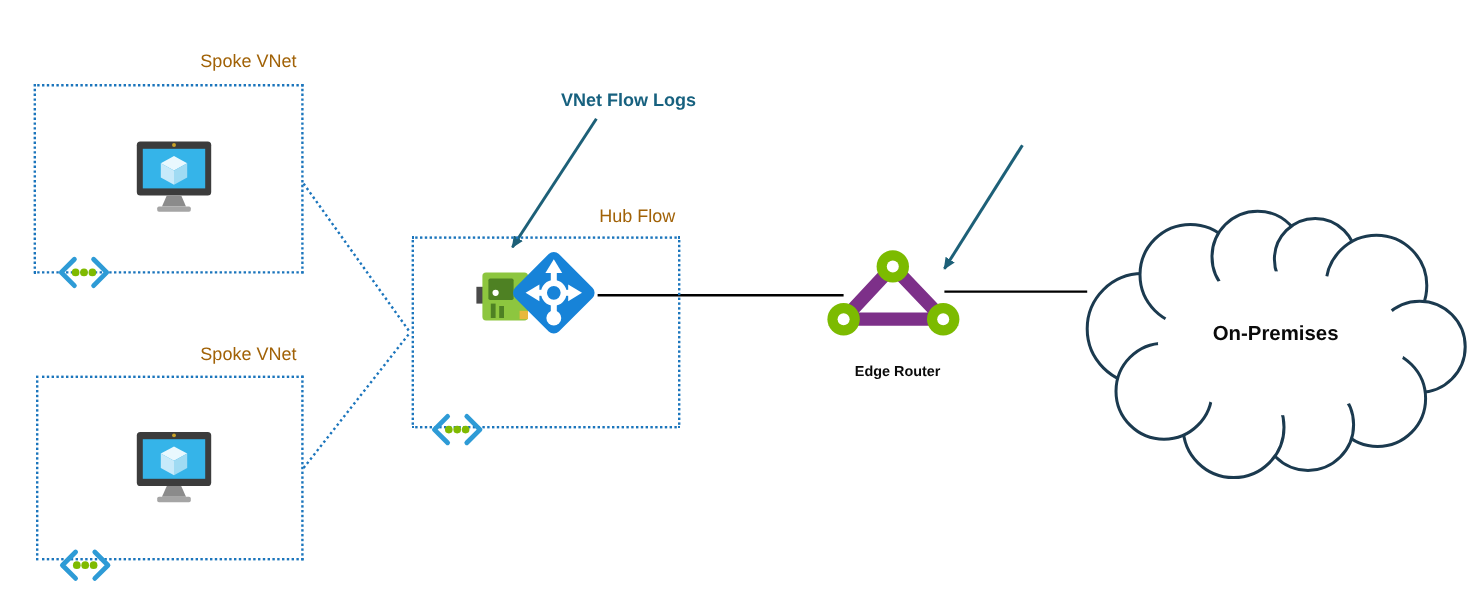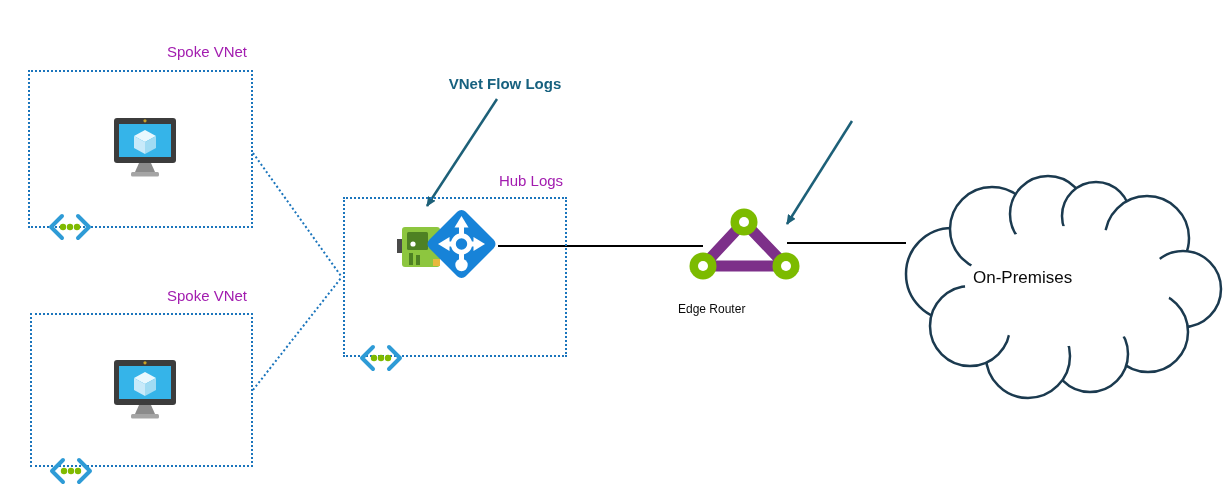--- a/index.html
+++ b/index.html
@@ -7,29 +7,29 @@
     position:relative;width:1229px;height:493px;background:#ffffff;
     font-family:"Liberation Sans", sans-serif;overflow:hidden;
   }
   .abs{position:absolute;}
   svg{display:block;overflow:visible;}
   .vnet-box{
     position:absolute;border:2px dotted #1b75bc;background:transparent;
     box-sizing:border-box;
   }
   .vnet-label{
-    position:absolute;color:#a21caf;font-size:15px;text-align:center;
+    position:absolute;color:#a16207;font-size:15px;text-align:center;
     white-space:nowrap;
   }
   .annot-label{
     position:absolute;color:#17617f;font-size:15px;font-weight:700;
-    text-align:center;line-height:18px;
+    text-align:right;line-height:18px;
   }
   .node-label{
-    position:absolute;color:#0a0a0a;font-weight:400;
+    position:absolute;color:#0a0a0a;font-weight:700;text-align:center;
   }
 </style>
 </head>
 <body>
 
 <div id="canvas">
 
   <svg class="abs" style="left:0;top:0" width="1229" height="493" viewBox="0 0 1229 493">
     <defs>
       <marker id="arrowTeal" markerWidth="11" markerHeight="9" refX="9" refY="4.5" orient="auto" markerUnits="userSpaceOnUse">
@@ -44,21 +44,21 @@
     <line x1="852" y1="121" x2="787" y2="224" stroke="#1d6078" stroke-width="2.5" marker-end="url(#arrowTeal)"></line>
   </svg>
 
   <div class="vnet-box" style="left:28px;top:70px;width:225px;height:158px"></div>
   <div class="vnet-label" style="left:140px;top:43px;width:134px">Spoke VNet</div>
 
   <div class="vnet-box" style="left:30px;top:313px;width:223px;height:154px"></div>
   <div class="vnet-label" style="left:140px;top:287px;width:134px">Spoke VNet</div>
 
   <div class="vnet-box" style="left:343px;top:197px;width:224px;height:160px"></div>
-  <div class="vnet-label" style="left:464px;top:172px;width:134px">Hub Logs</div>
+  <div class="vnet-label" style="left:464px;top:172px;width:134px">Hub Flow</div>
 
   <svg class="abs" style="left:110px;top:116px" width="70" height="62" viewBox="0 0 70 62">
     <rect x="4" y="2" width="62" height="45" rx="3" fill="#3c3c3c"></rect>
     <rect x="9" y="8" width="52" height="33" fill="#35b4e9"></rect>
     <circle cx="35" cy="4.8" r="1.6" fill="#c9a227"></circle>
     <polygon points="35,14 46,20 35,26 24,20" fill="#e9f8fe"></polygon>
     <polygon points="24,20 35,26 35,38 24,32" fill="#c8eafa"></polygon>
     <polygon points="46,20 46,32 35,38 35,26" fill="#a0dbf3"></polygon>
     <polygon points="29,47 41,47 45,56 25,56" fill="#8b8b8b"></polygon>
     <rect x="21" y="56" width="28" height="4.5" rx="1.5" fill="#a5a5a5"></rect>

